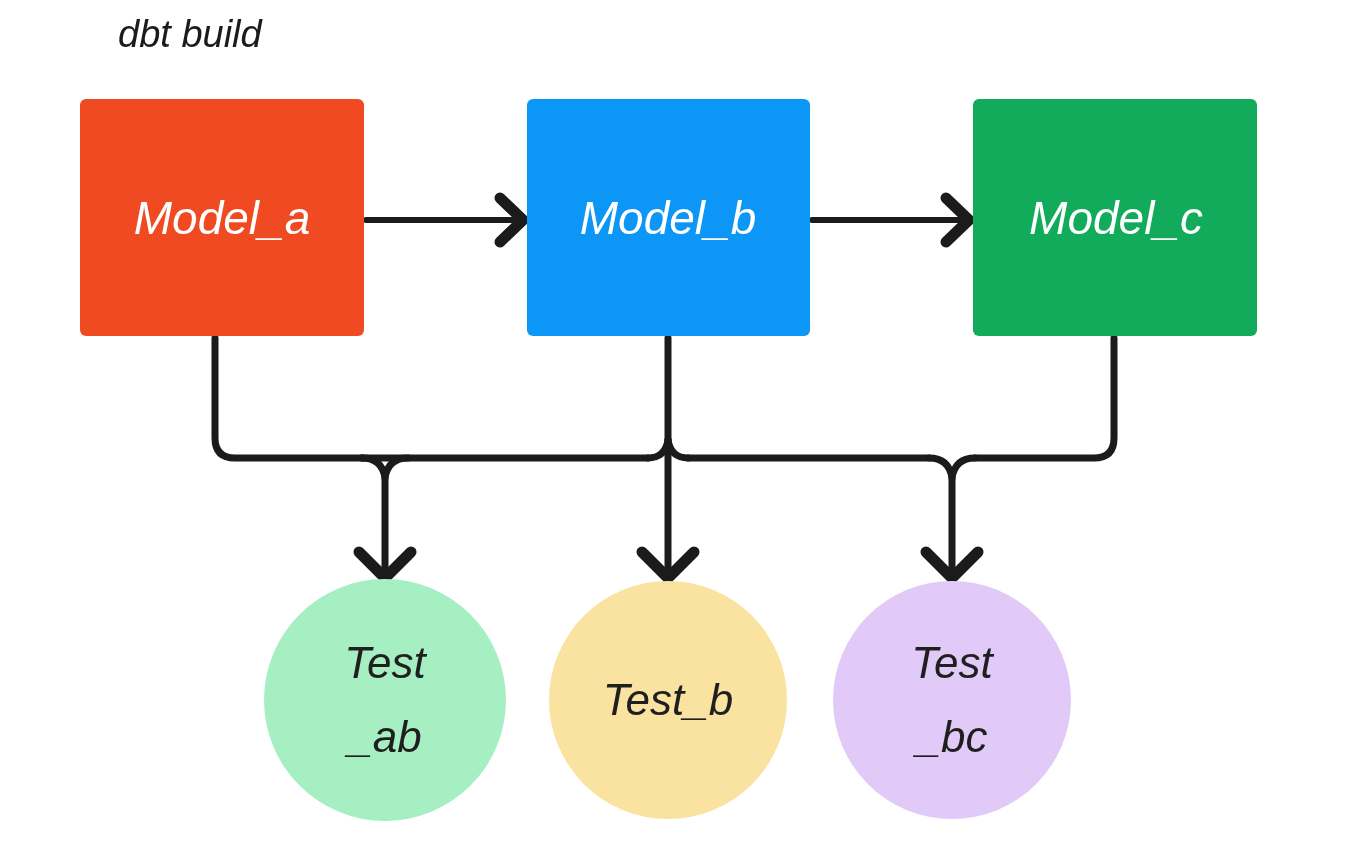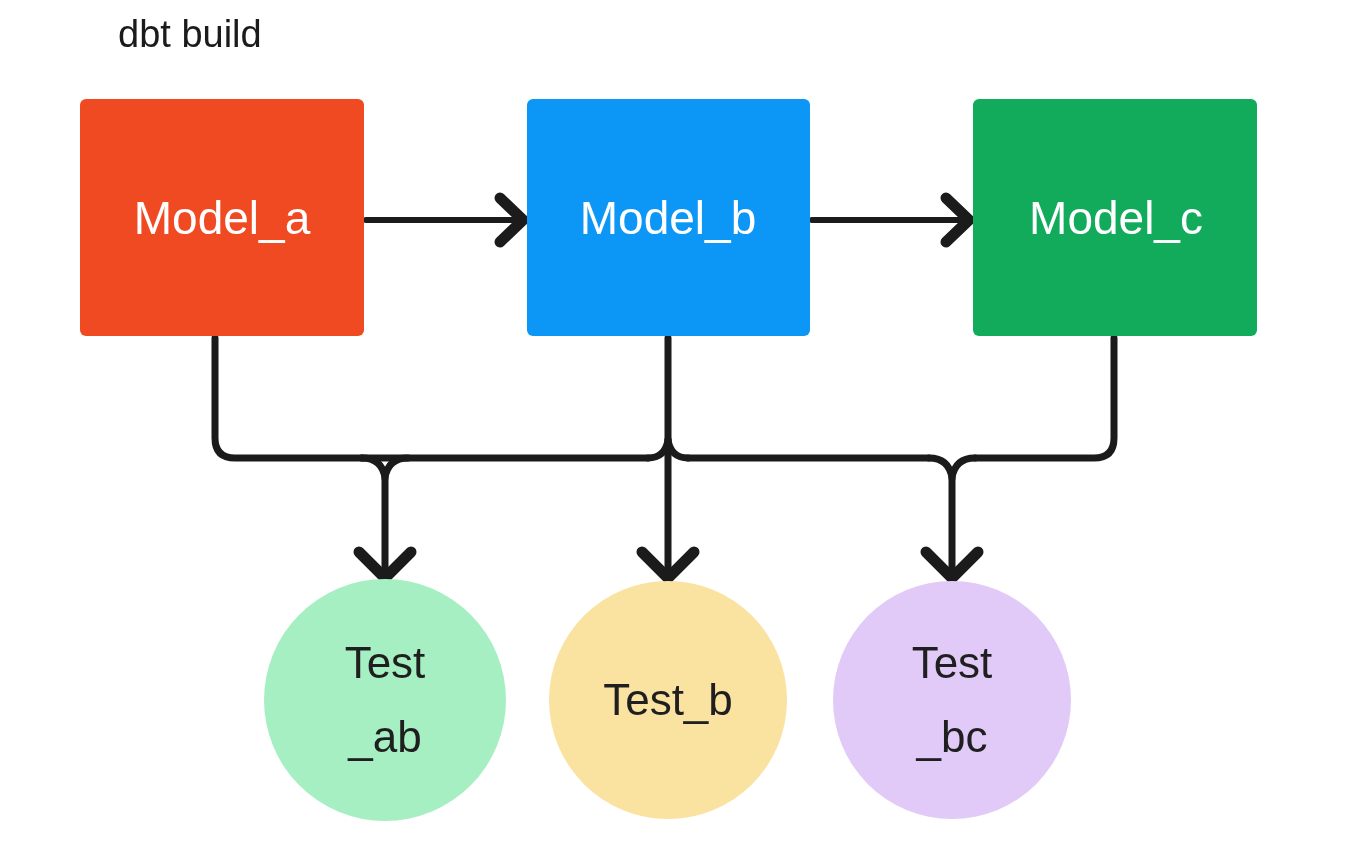--- a/index.html
+++ b/index.html
@@ -11,20 +11,21 @@
     width: 1358px;
     height: 857px;
     font-family: "Liberation Sans", sans-serif;
     overflow: hidden;
   }
   #canvas {
     position: relative;
     width: 1358px;
     height: 857px;
     background: #ffffff;
+    font-style: italic;
   }
   #diagram-svg {
     position: absolute;
     top: 0;
     left: 0;
     width: 1358px;
     height: 857px;
   }
   .node-label {
     font-family: "Liberation Sans", sans-serif;

